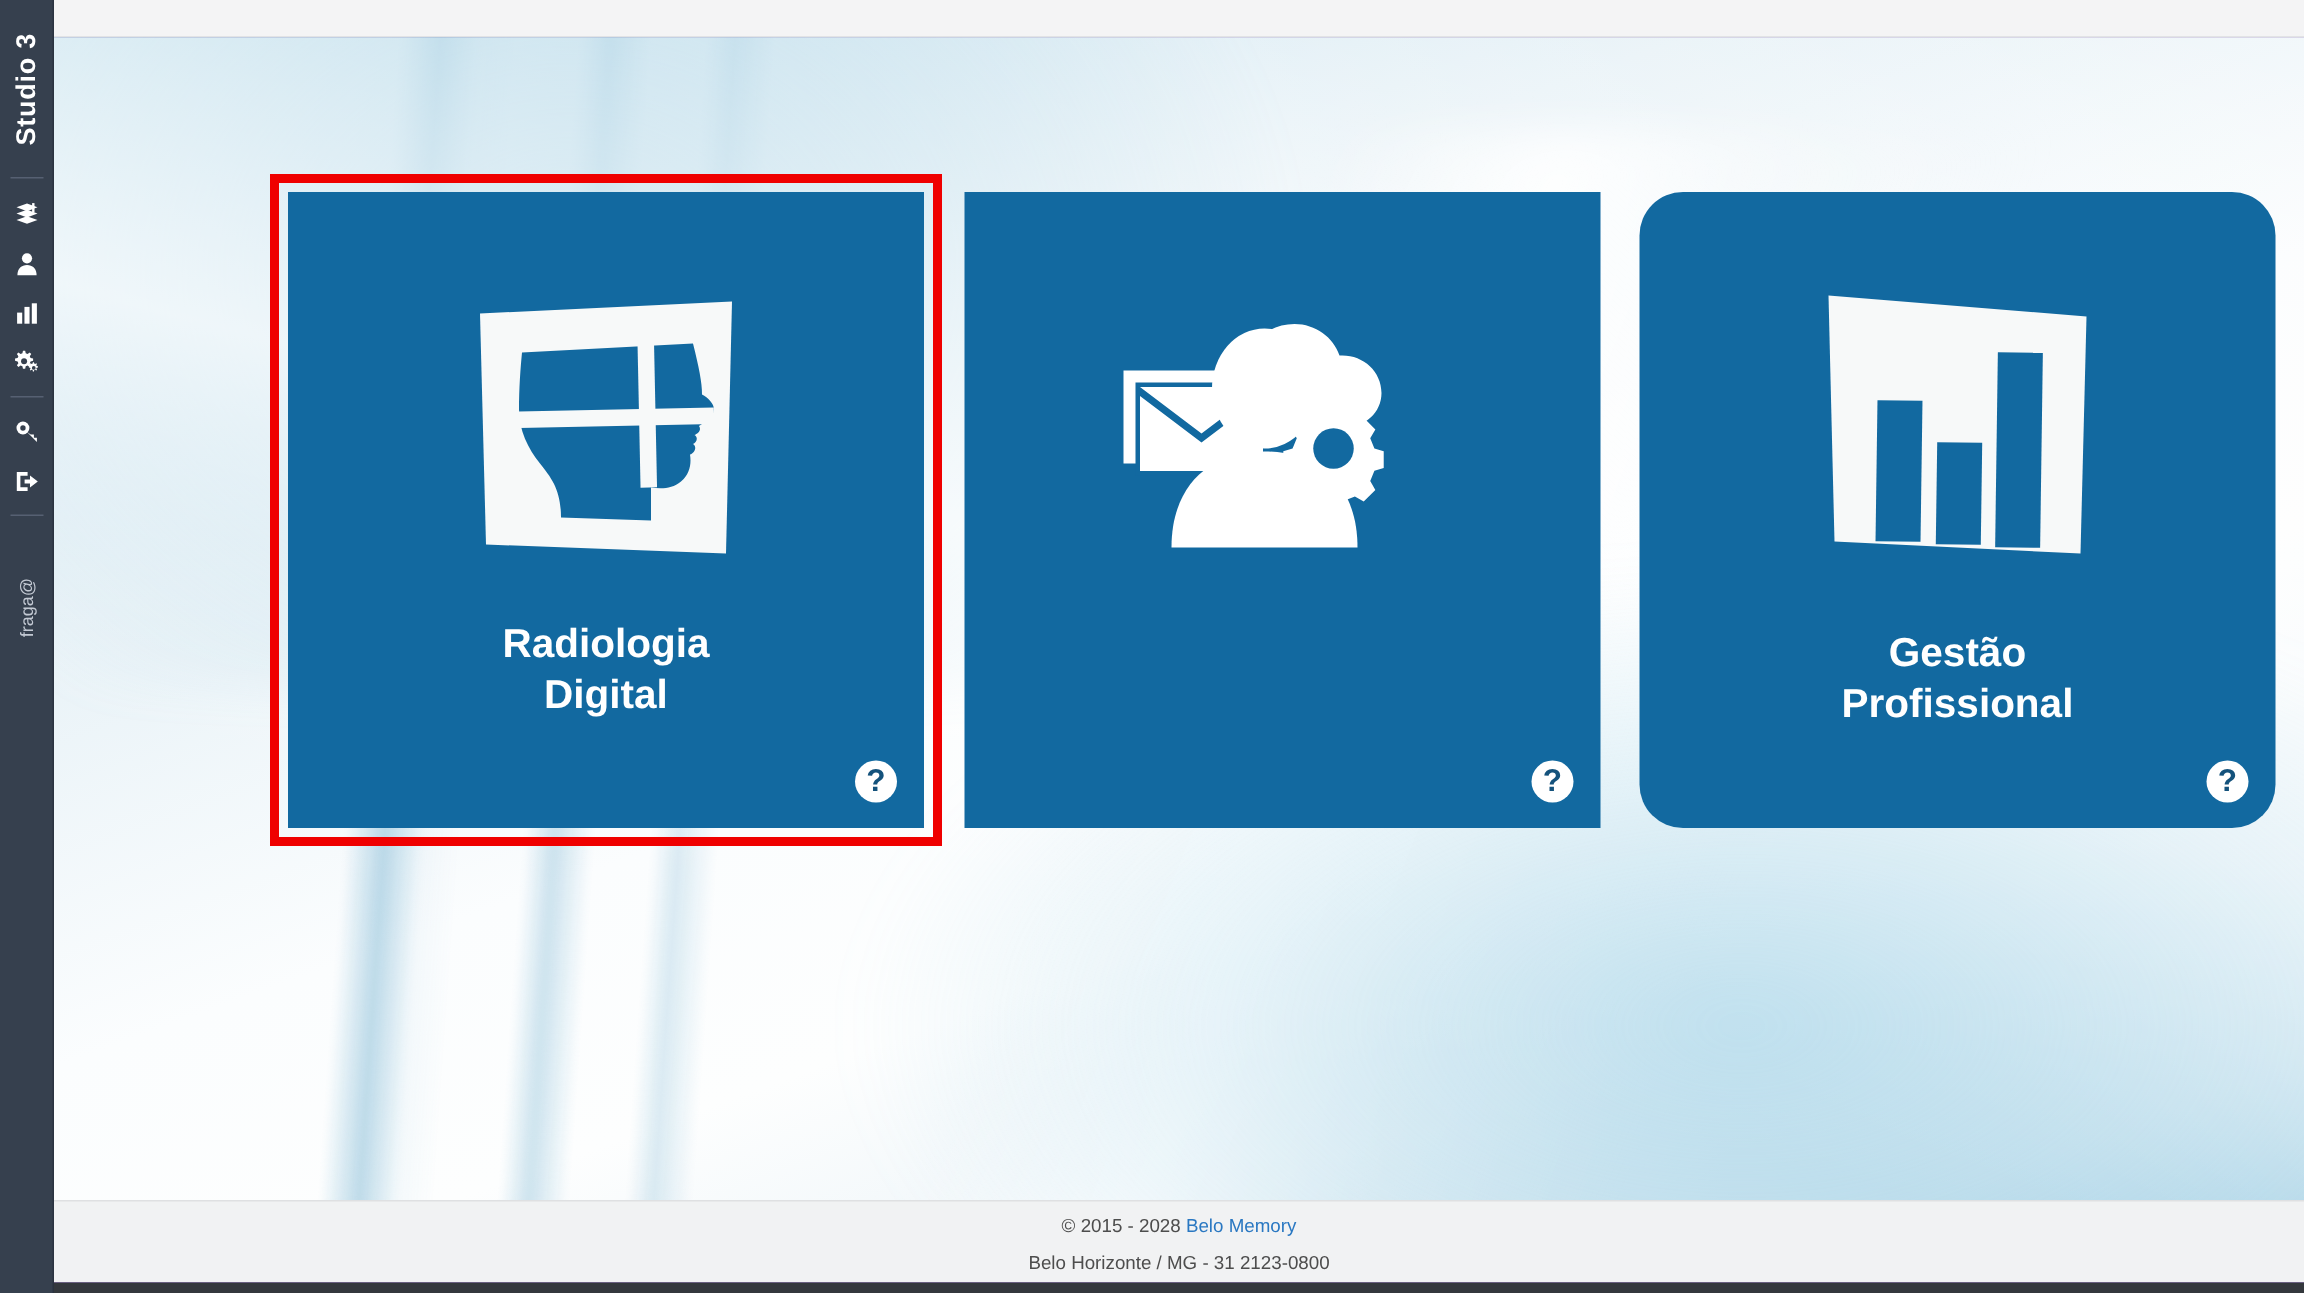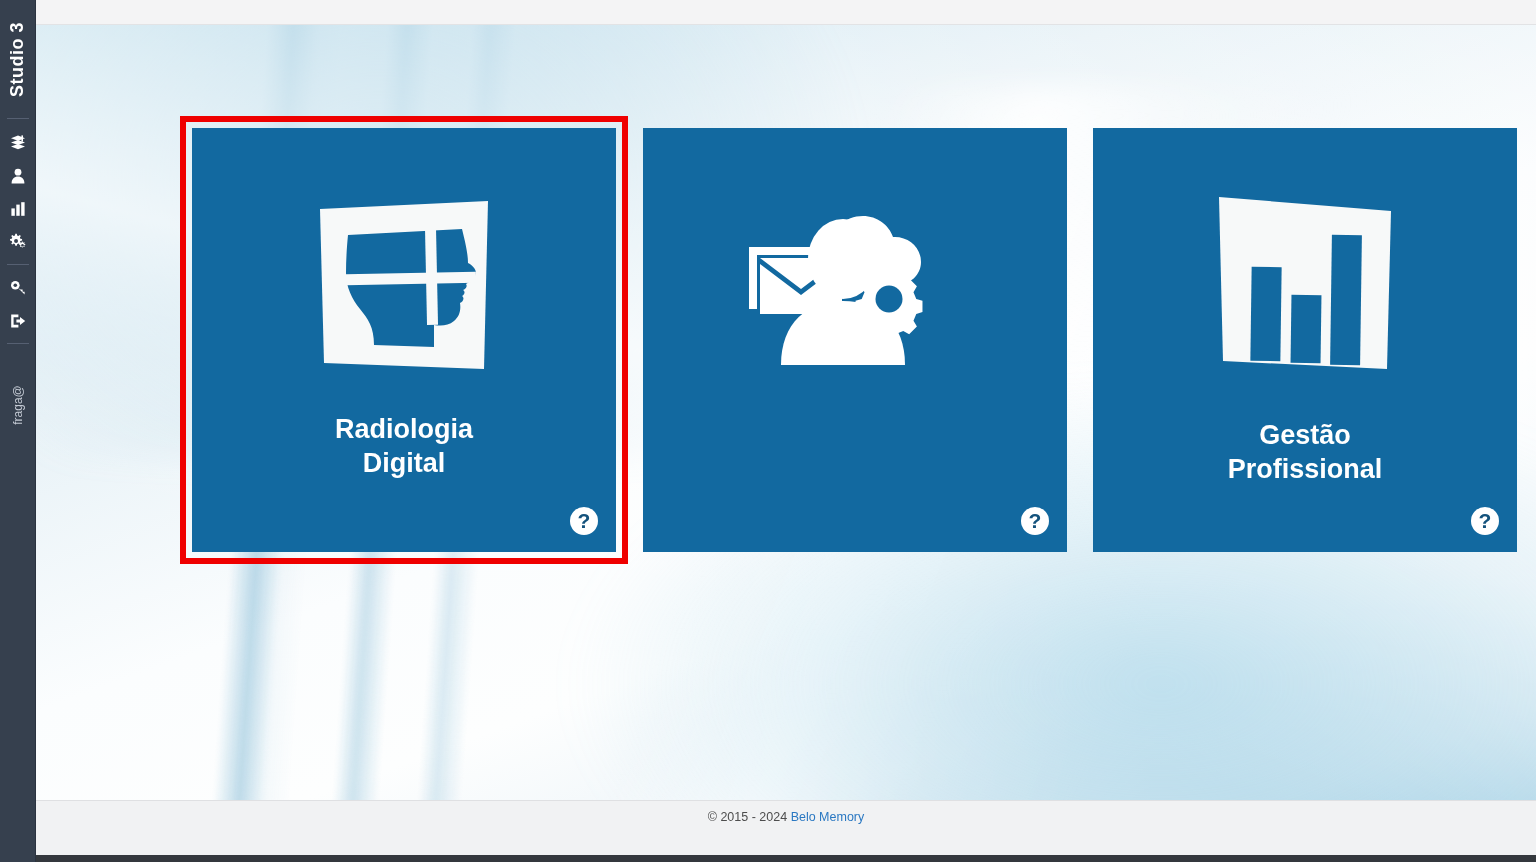--- a/index.html
+++ b/index.html
@@ -204,21 +204,21 @@
     position: absolute;
     width: 424px;
     height: 424px;
     background: #1269a0;
     cursor: pointer;
     z-index: 3;
     overflow: hidden;
   }
   #card-1 { left: 156px; top: 103px; }
   #card-2 { left: 607px; top: 103px; }
-  #card-3 { left: 1057px; top: 103px; }
+  #card-3 { left: 1057px; top: 103px; border-radius: 29px; }
 
   
   #highlight-1 {
     position: absolute;
     left: 144px;
     top: 91px;
     width: 448px;
     height: 448px;
     border: 6px solid #ef0000;
     box-sizing: border-box;
@@ -478,19 +478,20 @@
         <div class="card-title">Gestão
 Profissional</div>
         <div class="help-btn">
           <span>?</span>
         </div>
       </div>
     </div>
 
     <div id="footer">
       <div class="line1">
-        <span>© 2015 - 2024 </span><a href="#">Belo Memory</a>
+        <span>© 2015 - 2028 </span><a href="#">Belo Memory</a>
       </div>
+      <div class="line2">Belo Horizonte / MG - 31 2123-0800</div>
     </div>
   </div>
 
   <div id="bottombar"></div>
 </div>
 
 </body></html>

